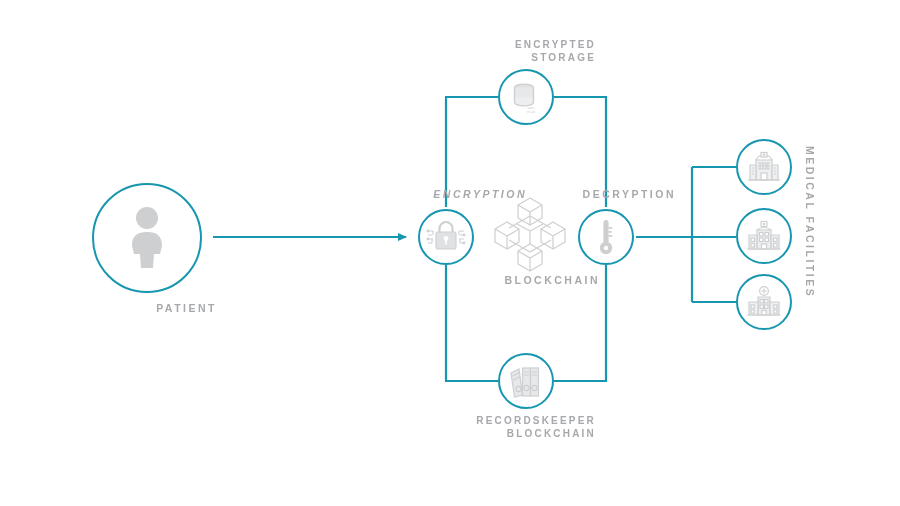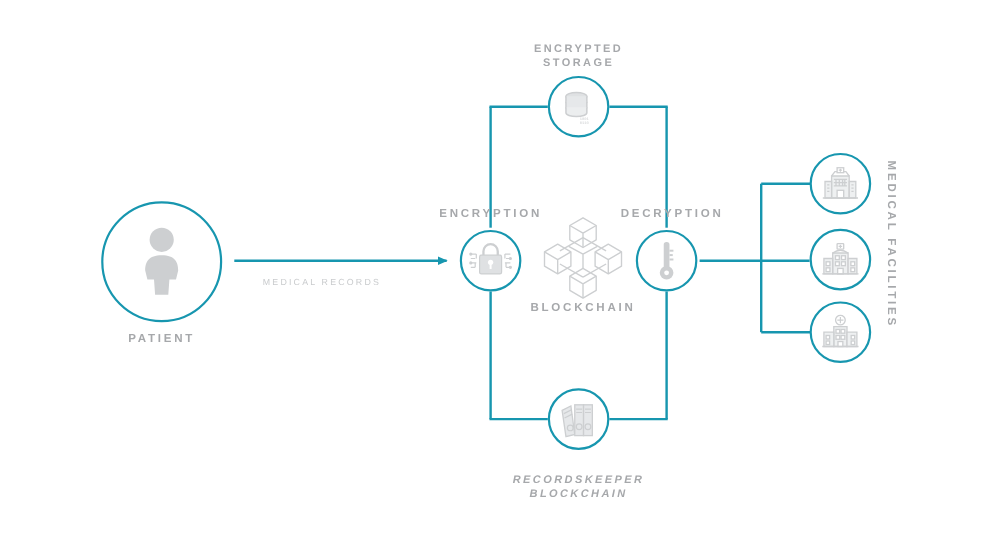--- a/index.html
+++ b/index.html
@@ -30,21 +30,21 @@
     justify-content:center;
   }
   .node.big { border-width:2px; }
   .node svg { display:block; }
   
   .lbl {
     position:absolute;
     color:#a6a8ab;
     font-weight:bold;
     letter-spacing:2.6px;
-    text-align:center;
+    text-align:right;
     line-height:1.32;
     white-space:pre;
     font-family:"Liberation Sans", sans-serif;
   }
   .lbl.small { font-size:10px; letter-spacing:2.2px; }
   .lbl.mid   { font-size:10.5px; letter-spacing:2.5px; }
   .lbl.thin  {
     font-weight:normal;
     color:#c9cbcd;
     font-size:8px;
@@ -94,44 +94,41 @@
   <div class="node big" style="left:92px; top:183px; width:110px; height:110px;">
     <span>
       <svg width="44" height="64" viewBox="0 0 44 64">
         <circle cx="22" cy="12" r="11" fill="#cdcfd1"></circle>
         <path d="M22 26 C10 26 7 32 7 40 L9 48 L15 48 L16 62 L28 62 L29 48 L35 48 L37 40 C37 32 34 26 22 26 Z" fill="#cdcfd1"></path>
       </svg>
     </span>
   </div>
   <div class="lbl mid" style="left:77px; top:302px; width:140px;">PATIENT</div>
 
-  <div class="lbl thin" style="left:222px; top:241px; width:160px; text-align:left;">
-    <span>MEDICAL RECORDS</span>
-  </div>
 
   <div class="lbl small" style="left:456px; top:38px; width:140px;">ENCRYPTED
 STORAGE</div>
   <div class="node" style="left:498px; top:69px; width:56px; height:56px;">
     <span>
       <svg width="34" height="34" viewBox="0 0 34 34">
         <g fill="none" stroke="#cdcfd1" stroke-width="1.4">
           <ellipse cx="15" cy="7.5" rx="9.5" ry="3.4" fill="#dfe1e3"></ellipse>
           <path d="M5.5 7.5 V12.5 C5.5 14.4 9.8 15.9 15 15.9 C20.2 15.9 24.5 14.4 24.5 12.5 V7.5" fill="#e6e8ea"></path>
           <path d="M5.5 12.5 V17.5 C5.5 19.4 9.8 20.9 15 20.9 C20.2 20.9 24.5 19.4 24.5 17.5 V12.5" fill="#e6e8ea"></path>
           <path d="M5.5 17.5 V22.5 C5.5 24.4 9.8 25.9 15 25.9 C20.2 25.9 24.5 24.4 24.5 22.5 V17.5" fill="#eceeef"></path>
         </g>
         <g fill="#cdcfd1" font-size="3.4" font-family="'Liberation Mono', monospace">
           <text x="18" y="29">1001</text>
           <text x="18" y="33">0110</text>
         </g>
       </svg>
     </span>
   </div>
 
-  <div class="lbl mid" style="left:381px; top:188px; width:130px;">ENCRYPTION</div>
+  <div class="lbl mid" style="left:397px; top:188px; width:130px;font-style:italic;">ENCRYPTION</div>
   <div class="node" style="left:418px; top:209px; width:56px; height:56px;">
     <span>
       <svg width="40" height="36" viewBox="0 0 40 36">
         <g stroke="#cdcfd1" stroke-width="1.1" fill="none">
 
           <path d="M2 12 H7 M2 16 H6 M2 20 H7 M2 24 H6 M7 12 V16 M6 20 V24"></path>
           <circle cx="2" cy="12" r="0.9" fill="#cdcfd1"></circle>
           <circle cx="2" cy="20" r="0.9" fill="#cdcfd1"></circle>
 
           <path d="M38 12 H33 M38 16 H34 M38 20 H33 M38 24 H34 M33 12 V16 M34 20 V24"></path>
@@ -202,21 +199,21 @@
           <path d="M4.6 12 L11.6 8.5 M5.2 16 L12.2 12.5"></path>
           <path d="M15.8 8 H21.2 M15.8 11 H21.2"></path>
           <path d="M23.8 8 H29.2 M23.8 11 H29.2"></path>
           <circle cx="10.4" cy="25" r="2.6"></circle>
           <circle cx="18.5" cy="24" r="2.6"></circle>
           <circle cx="26.5" cy="24" r="2.6"></circle>
         </g>
       </svg>
     </span>
   </div>
-  <div class="lbl small" style="left:456px; top:430px; width:140px;font-style:italic;">RECORDSKEEPER
+  <div class="lbl small" style="left:456px; top:414px; width:140px;">RECORDSKEEPER
 BLOCKCHAIN</div>
 
   <div class="node" style="left:736px; top:139px; width:56px; height:56px;">
     <span>
       <svg width="36" height="32" viewBox="0 0 36 32">
         <g stroke="#cdcfd1" stroke-width="1.2" fill="none">
           <path d="M10 9 H26 V29 H10 Z" fill="#eef0f1"></path>
           <path d="M10 9 L13 5 H23 L26 9"></path>
           <rect x="15" y="1.5" width="6" height="4.5" fill="#ffffff"></rect>
           <path d="M18 2.3 V5.2 M16.5 3.75 H19.5" stroke-width="1.1"></path>

